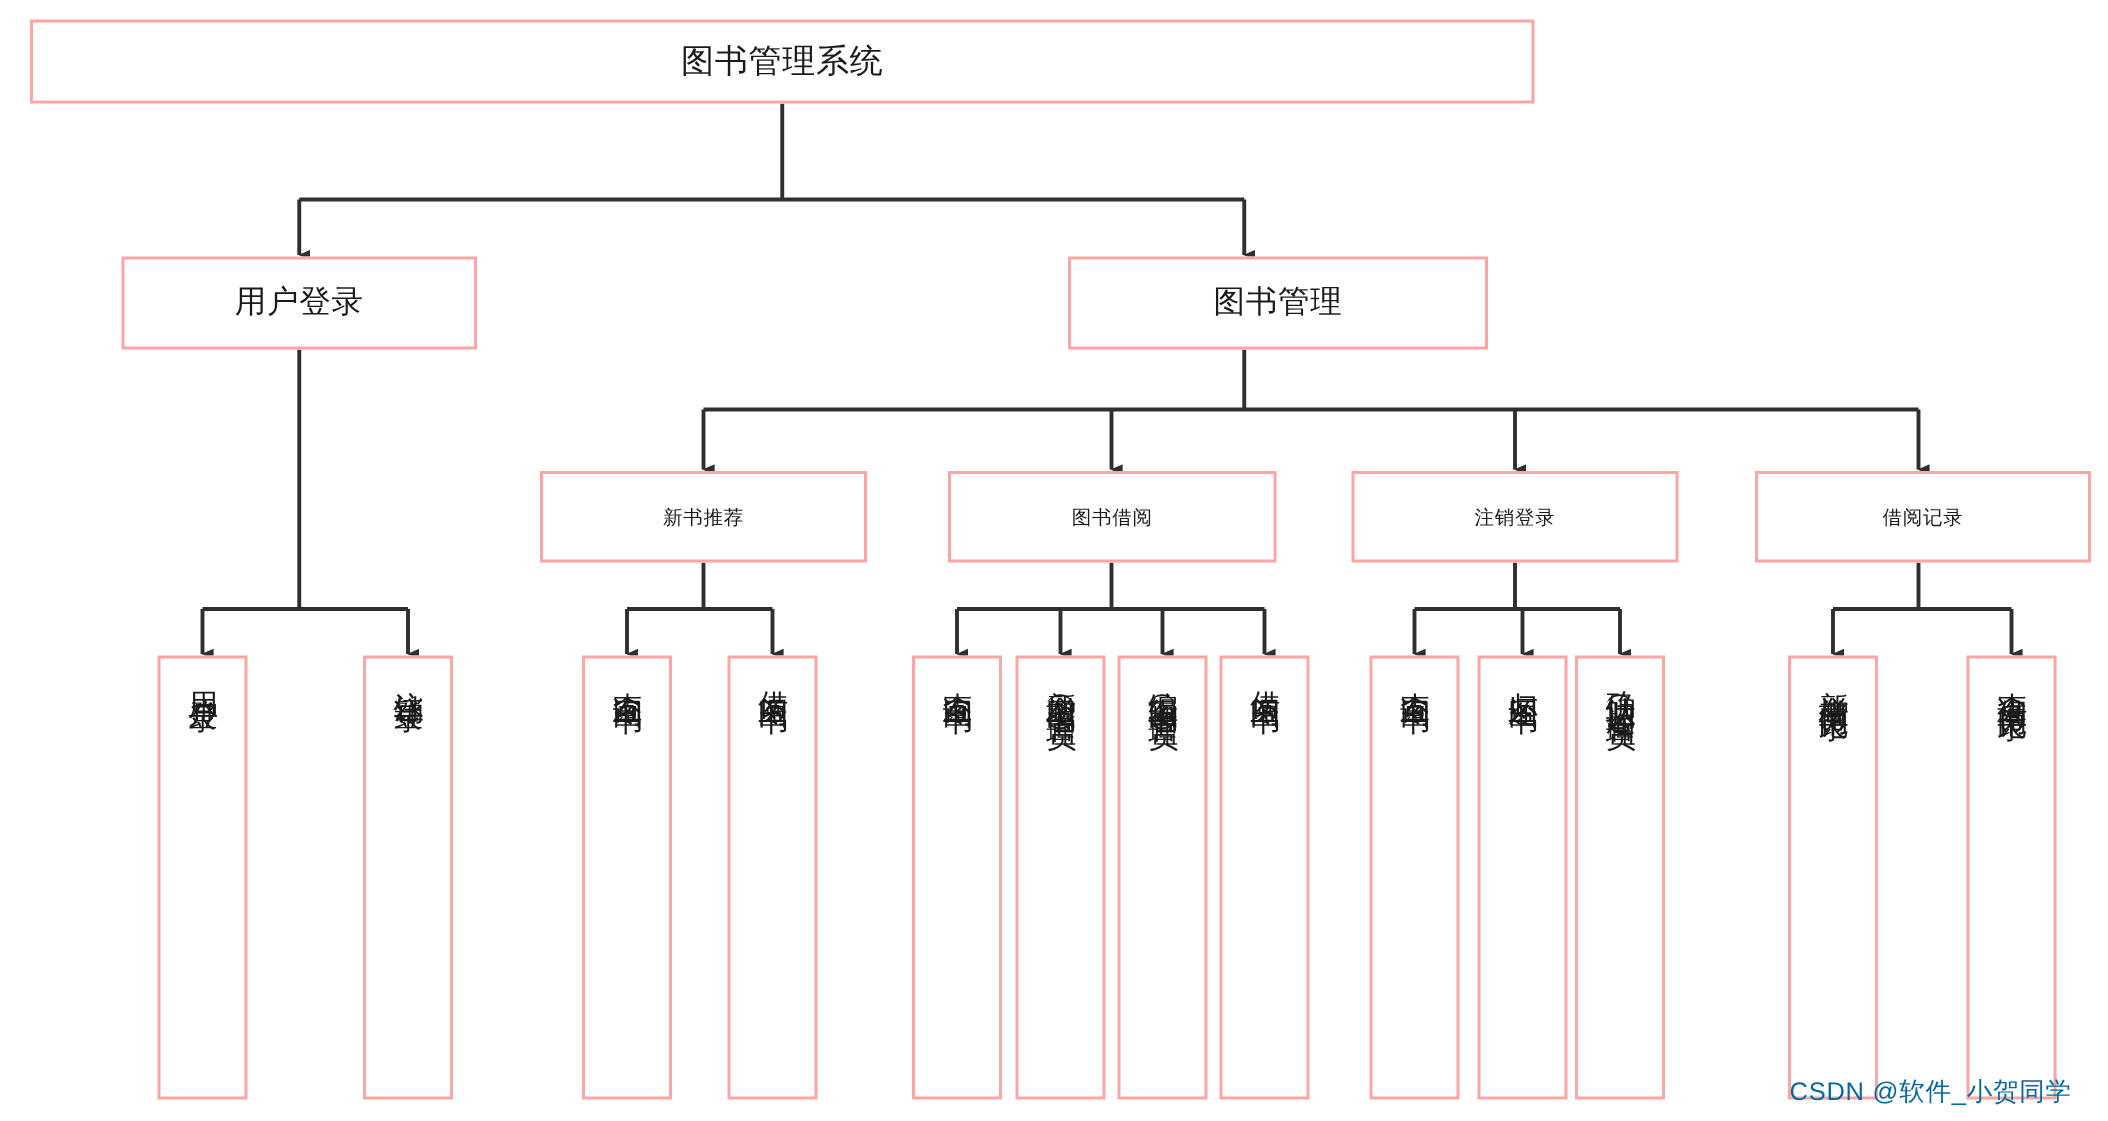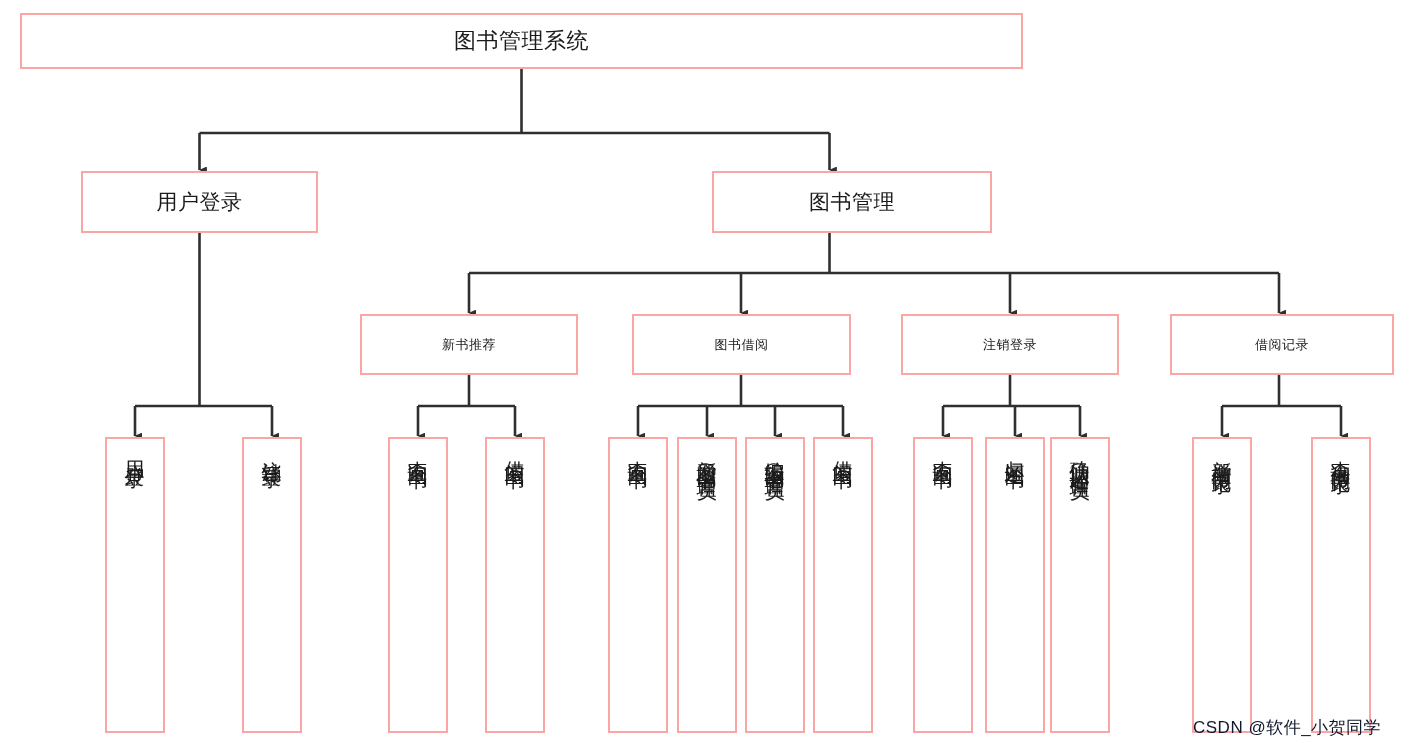--- a/index.html
+++ b/index.html
@@ -57,21 +57,21 @@
     writing-mode: vertical-rl;
     text-orientation: upright;
     -webkit-writing-mode: vertical-rl;
     letter-spacing: 3px;
     line-height: 1;
     white-space: nowrap;
   }
   .watermark {
     position: absolute;
     font-size: 17px;
-    color: #0f172a;
+    color: #0369a1;
     white-space: nowrap;
     letter-spacing: 0.5px;
     pointer-events: none;
   }
 </style>
 </head>
 <body>
 
 <div id="diagram-root">
   <svg class="flow-canvas" id="flow-canvas" viewBox="0 0 1405 747" preserveAspectRatio="none" aria-hidden="true">

